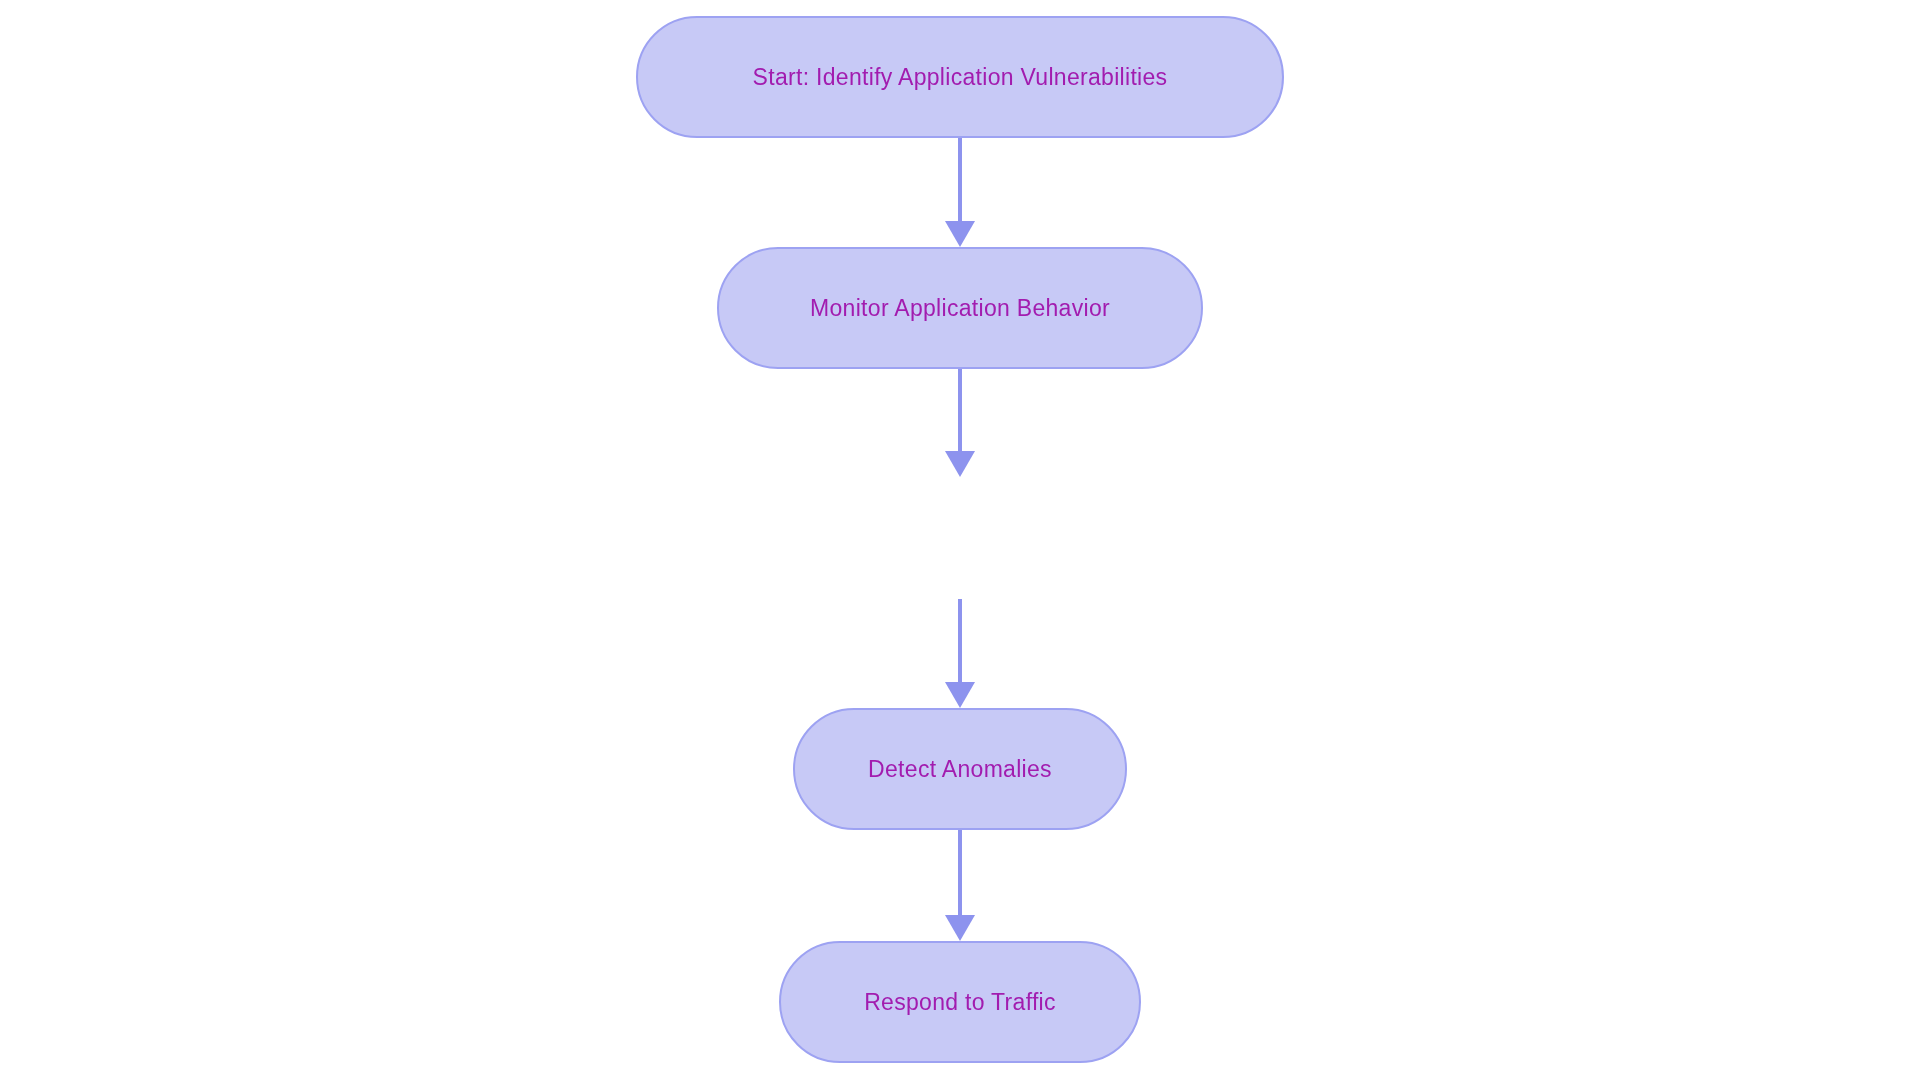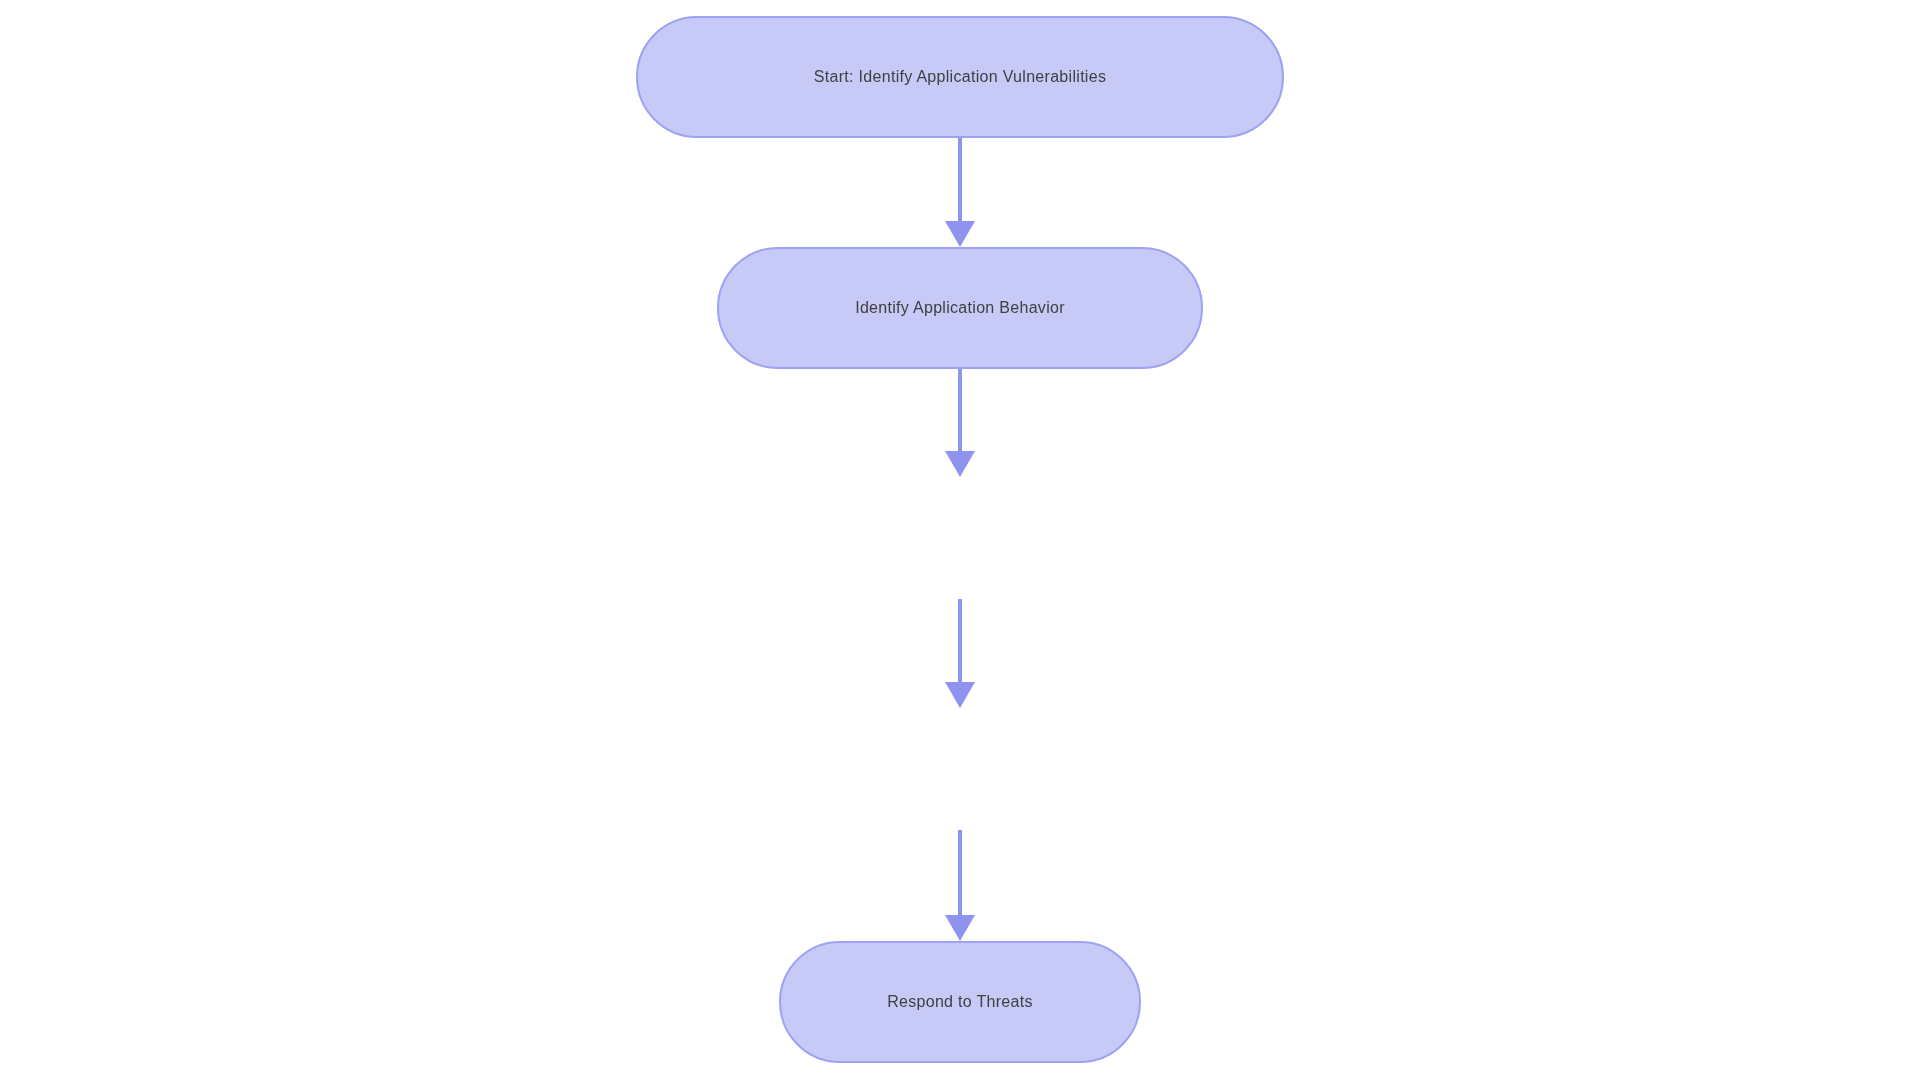--- a/index.html
+++ b/index.html
@@ -22,22 +22,22 @@
     height: 122px;
     background: #c7c9f6;
     border: 2px solid #9da2f2;
     border-radius: 61px;
     box-sizing: border-box;
     display: flex;
     align-items: center;
     justify-content: center;
   }
   .node-label {
-    color: #404040;
-    font-size: 16px;
+    color: #a21caf;
+    font-size: 23px;
     letter-spacing: 0.3px;
     white-space: nowrap;
     text-align: center;
   }
   .node-1 { top: 16px;  width: 648px; }
   .node-2 { top: 247px; width: 486px; }
   .node-3 { top: 477px; width: 415px; }
   .node-4 { top: 708px; width: 334px; }
   .node-5 { top: 941px; width: 362px; }
 
@@ -75,37 +75,40 @@
   <div class="node node-1">
     <span class="node-label">Start: Identify Application Vulnerabilities</span>
   </div>
 
   <div class="arrow arrow-1">
     <div class="arrow-line"></div>
     <div class="arrow-head"></div>
   </div>
 
   <div class="node node-2">
-    <span class="node-label">Identify Application Behavior</span>
+    <span class="node-label">Monitor Application Behavior</span>
   </div>
 
   <div class="arrow arrow-2">
     <div class="arrow-line"></div>
     <div class="arrow-head"></div>
   </div>
 
 
   <div class="arrow arrow-3">
     <div class="arrow-line"></div>
     <div class="arrow-head"></div>
   </div>
 
+  <div class="node node-4">
+    <span class="node-label">Detect Anomalies</span>
+  </div>
 
   <div class="arrow arrow-4">
     <div class="arrow-line"></div>
     <div class="arrow-head"></div>
   </div>
 
   <div class="node node-5">
-    <span class="node-label">Respond to Threats</span>
+    <span class="node-label">Respond to Traffic</span>
   </div>
 
 </div>
 
 </body></html>

